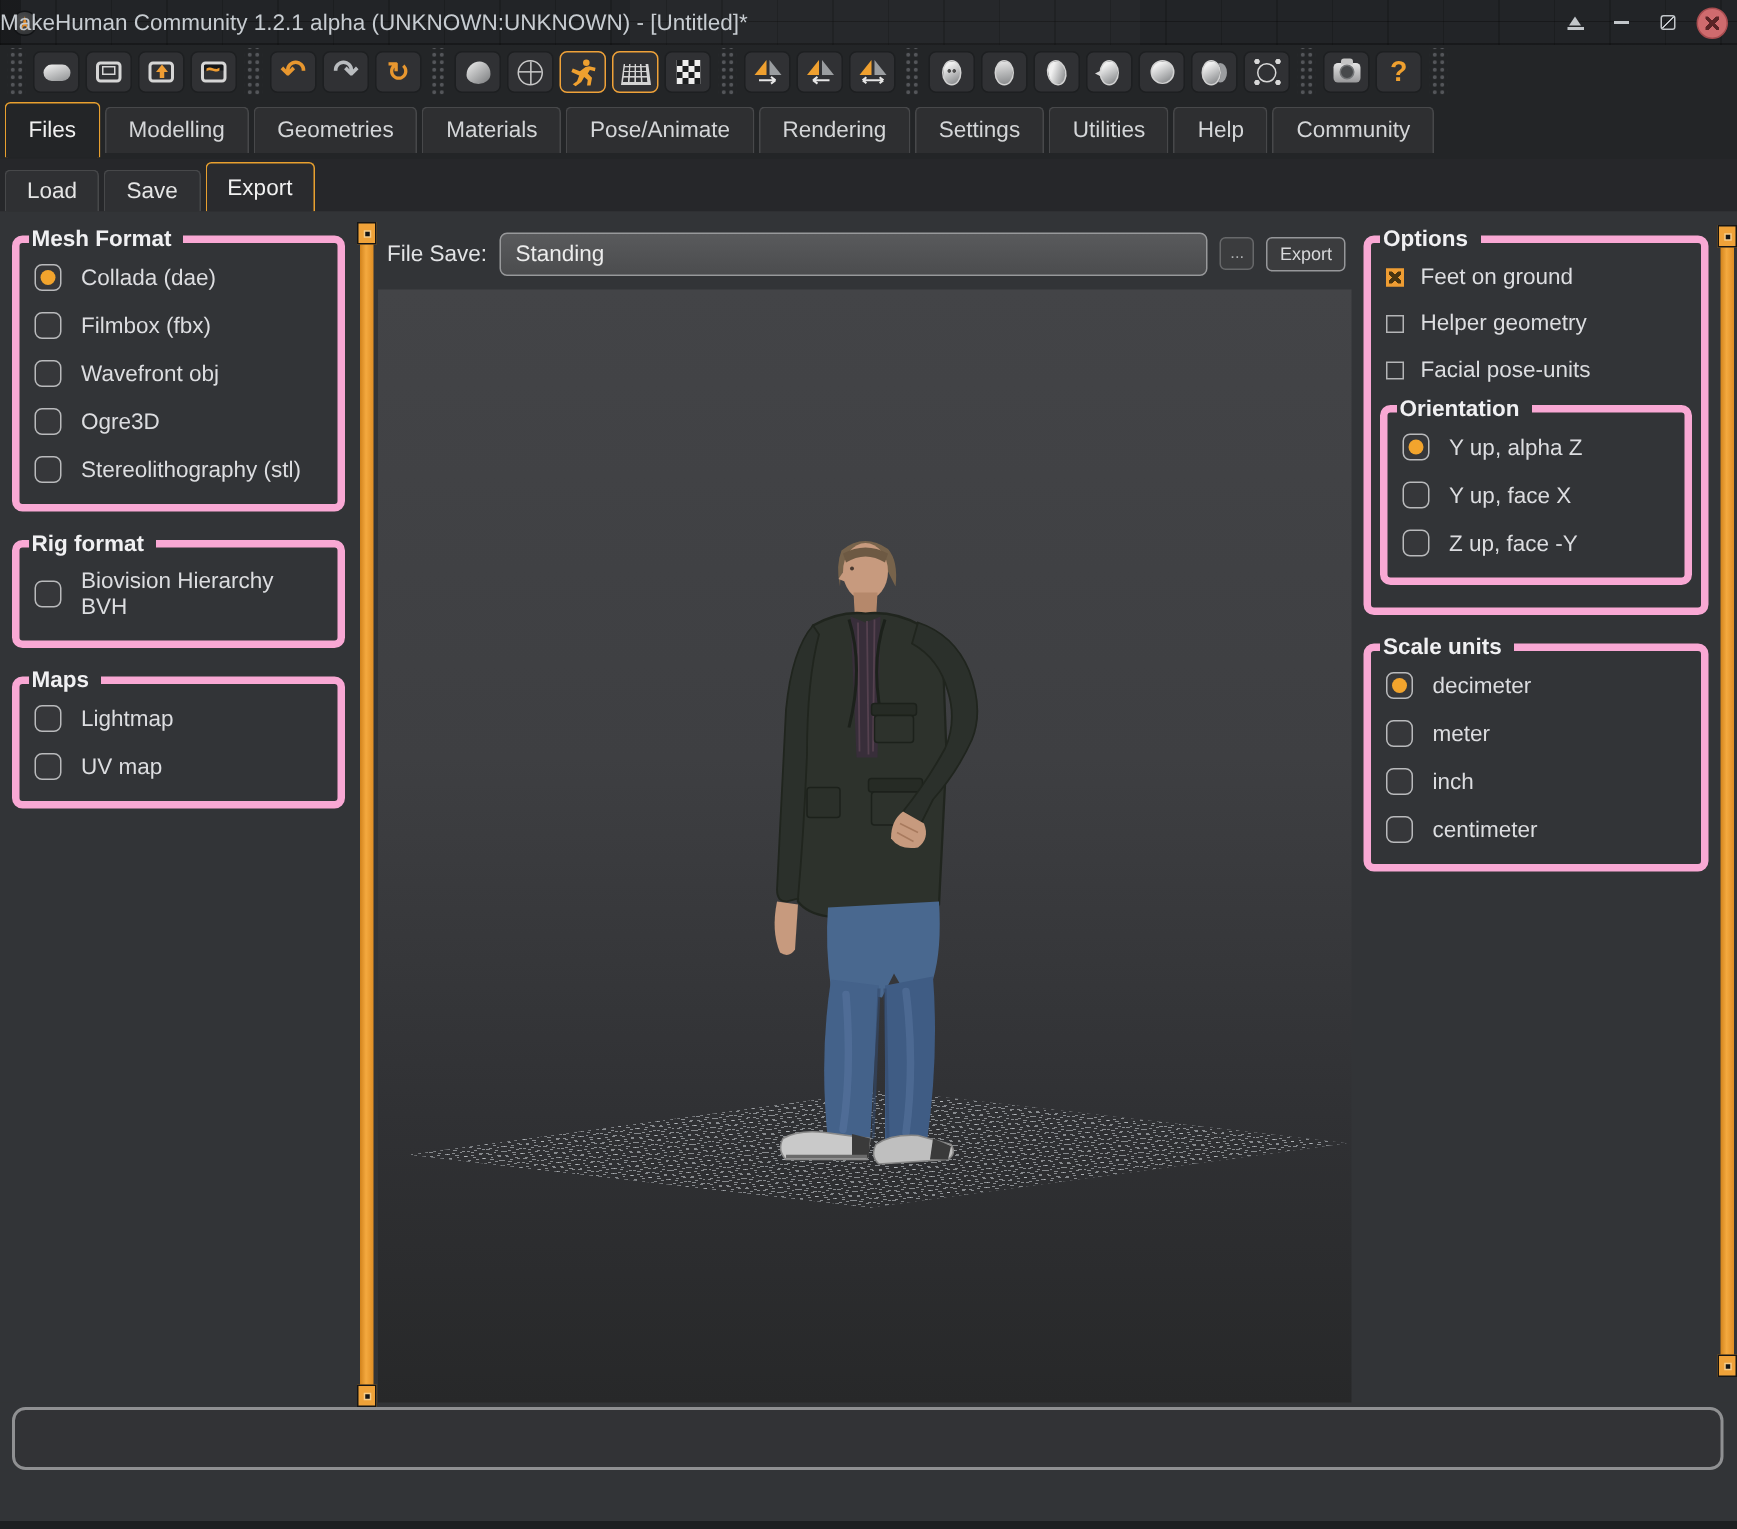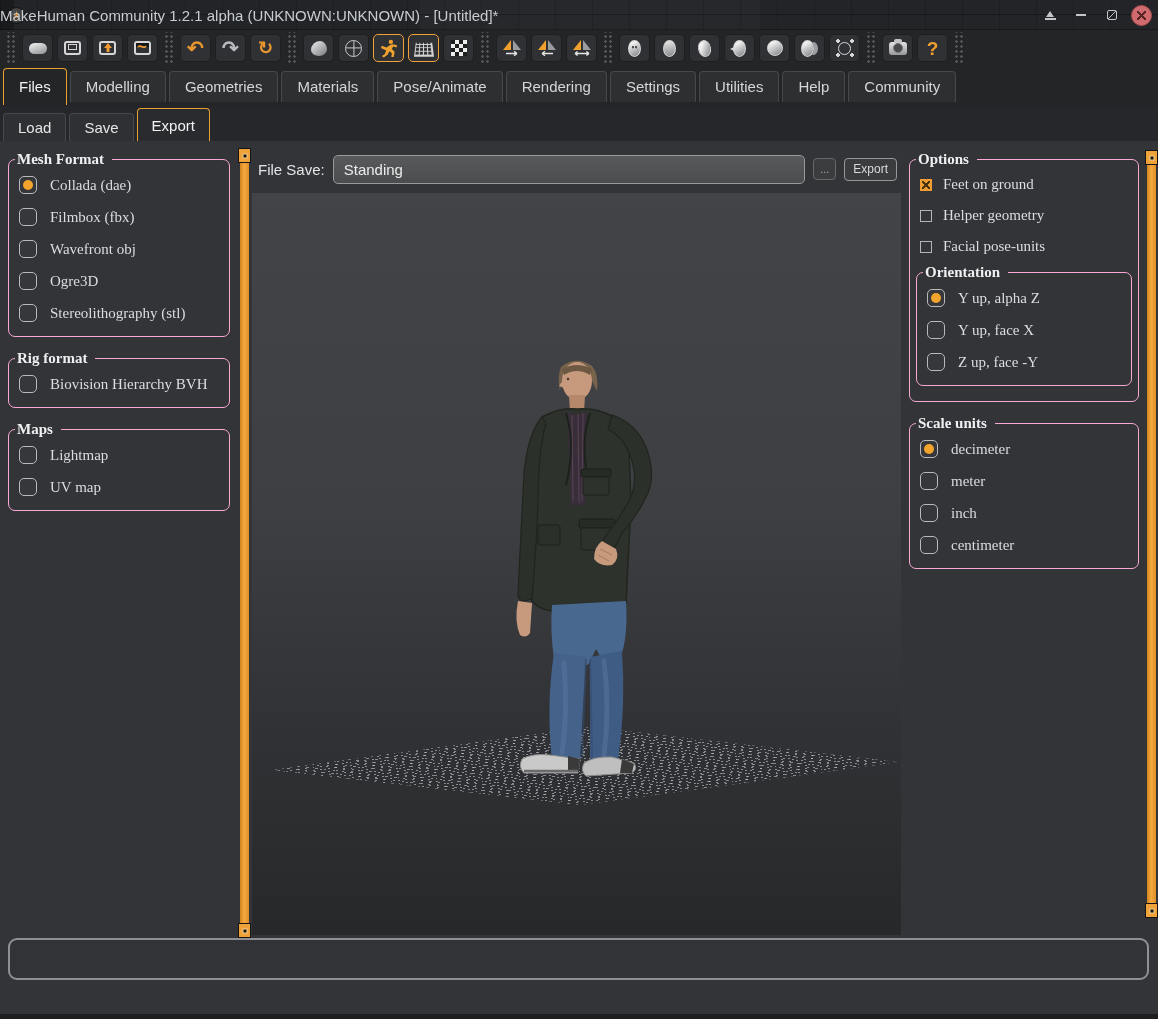--- a/index.html
+++ b/index.html
@@ -116,22 +116,22 @@
   .stab { height:28px; padding:0 14px; display:flex; align-items:center; font-size:15px; color:#e5e5e5;
     background:#2f3033; border:1px solid #47484a; border-bottom:none; border-radius:4px 4px 0 0; }
   .stab.active { height:33px; background:#2a2b2e; border:1px solid #e8a02f; border-bottom:none; color:#f1f1f1; }
 
   
   .content { position:absolute; left:0; top:141px; width:1158px; height:794px; background:#323437; }
 
   .left-panel { position:absolute; left:0; top:0; width:238px; height:794px; padding:10px 8px 0 8px; }
   .right-panel { position:absolute; left:907px; top:0; width:238px; height:794px; padding:10px 6px 0 2px; }
 
-  fieldset.group { border:1px solid #f9a8d4; border-radius:7px; margin:0 0 13px 0;
-    padding:1px 6px 7px 6px; min-width:0;font-family:Liberation Serif, serif; }
+  fieldset.group { border:5px solid #f9a8d4; border-radius:7px; margin:0 0 13px 0;
+    padding:1px 6px 7px 6px; min-width:0; }
   fieldset.group legend { font-weight:bold; color:#f0f0f2; font-size:15px; padding:0 8px 0 2px; }
   fieldset.inner { margin:2px 0 8px 0; }
   .opt-row, .check-row { display:flex; align-items:center; gap:13px; padding:7px 4px; font-size:15px;
     color:#dcdde0; }
   .check-row { gap:11px; }
   .radio { width:18px; height:18px; border:1px solid #b9babc; border-radius:5px; position:relative;
     flex:none; background:rgba(255,255,255,0.02); }
   .radio.selected::after { content:""; position:absolute; inset:3px; background:#f2a42d; border-radius:50%; }
   .minicheck { width:12px; height:12px; border:1px solid #b4b5b7; flex:none; position:relative; }
   .minicheck.checked { background:#ef9d33; border-color:#ef9d33; }

